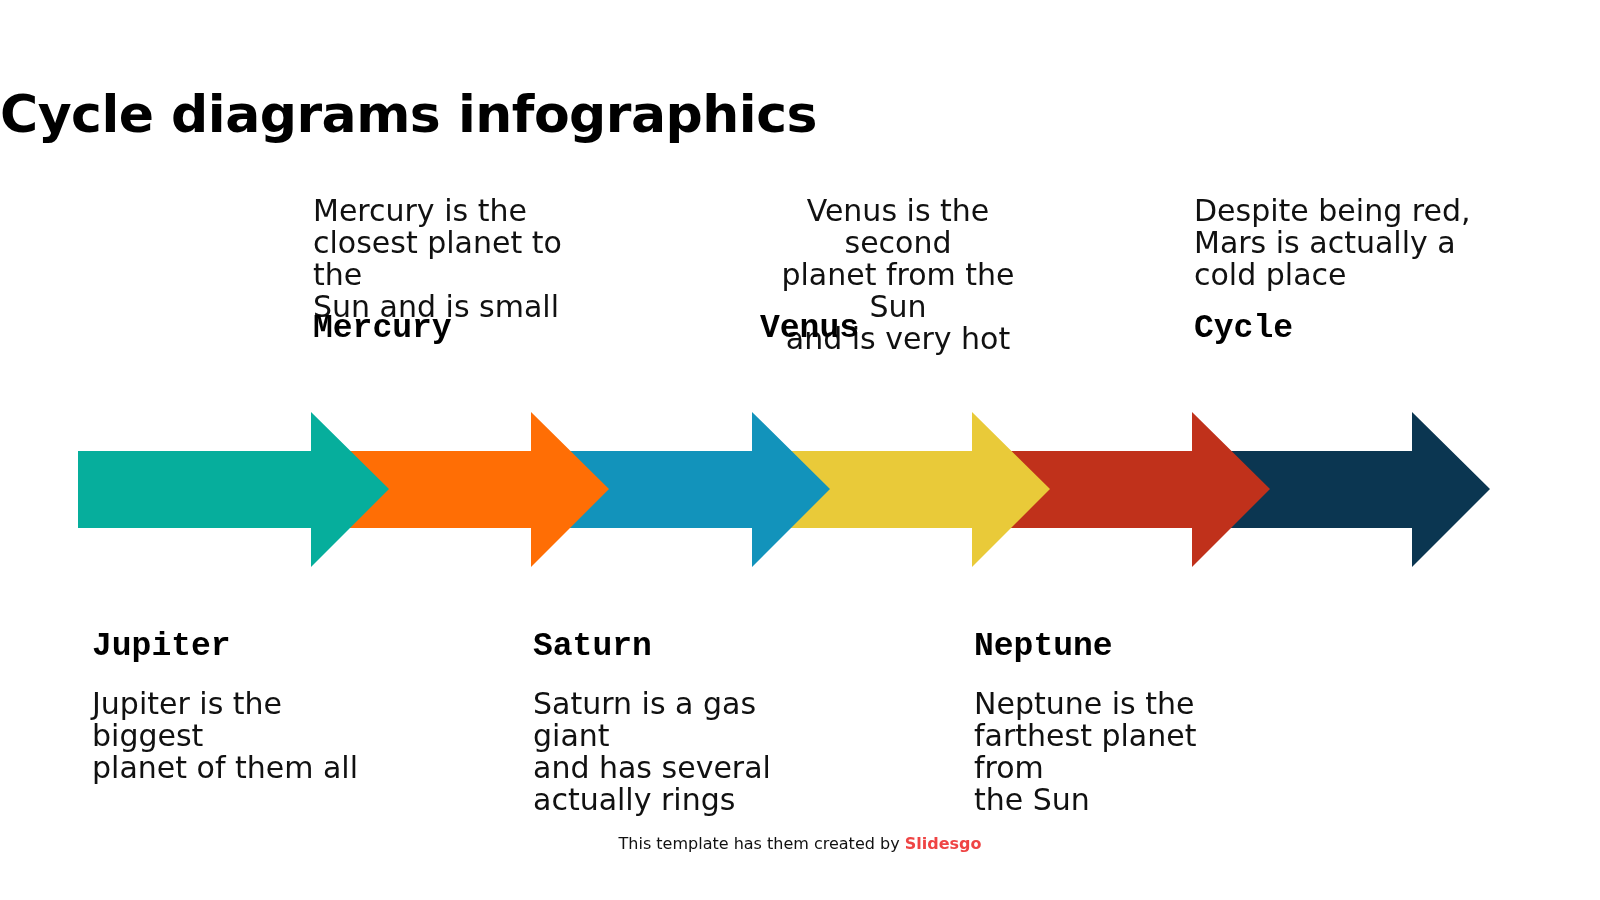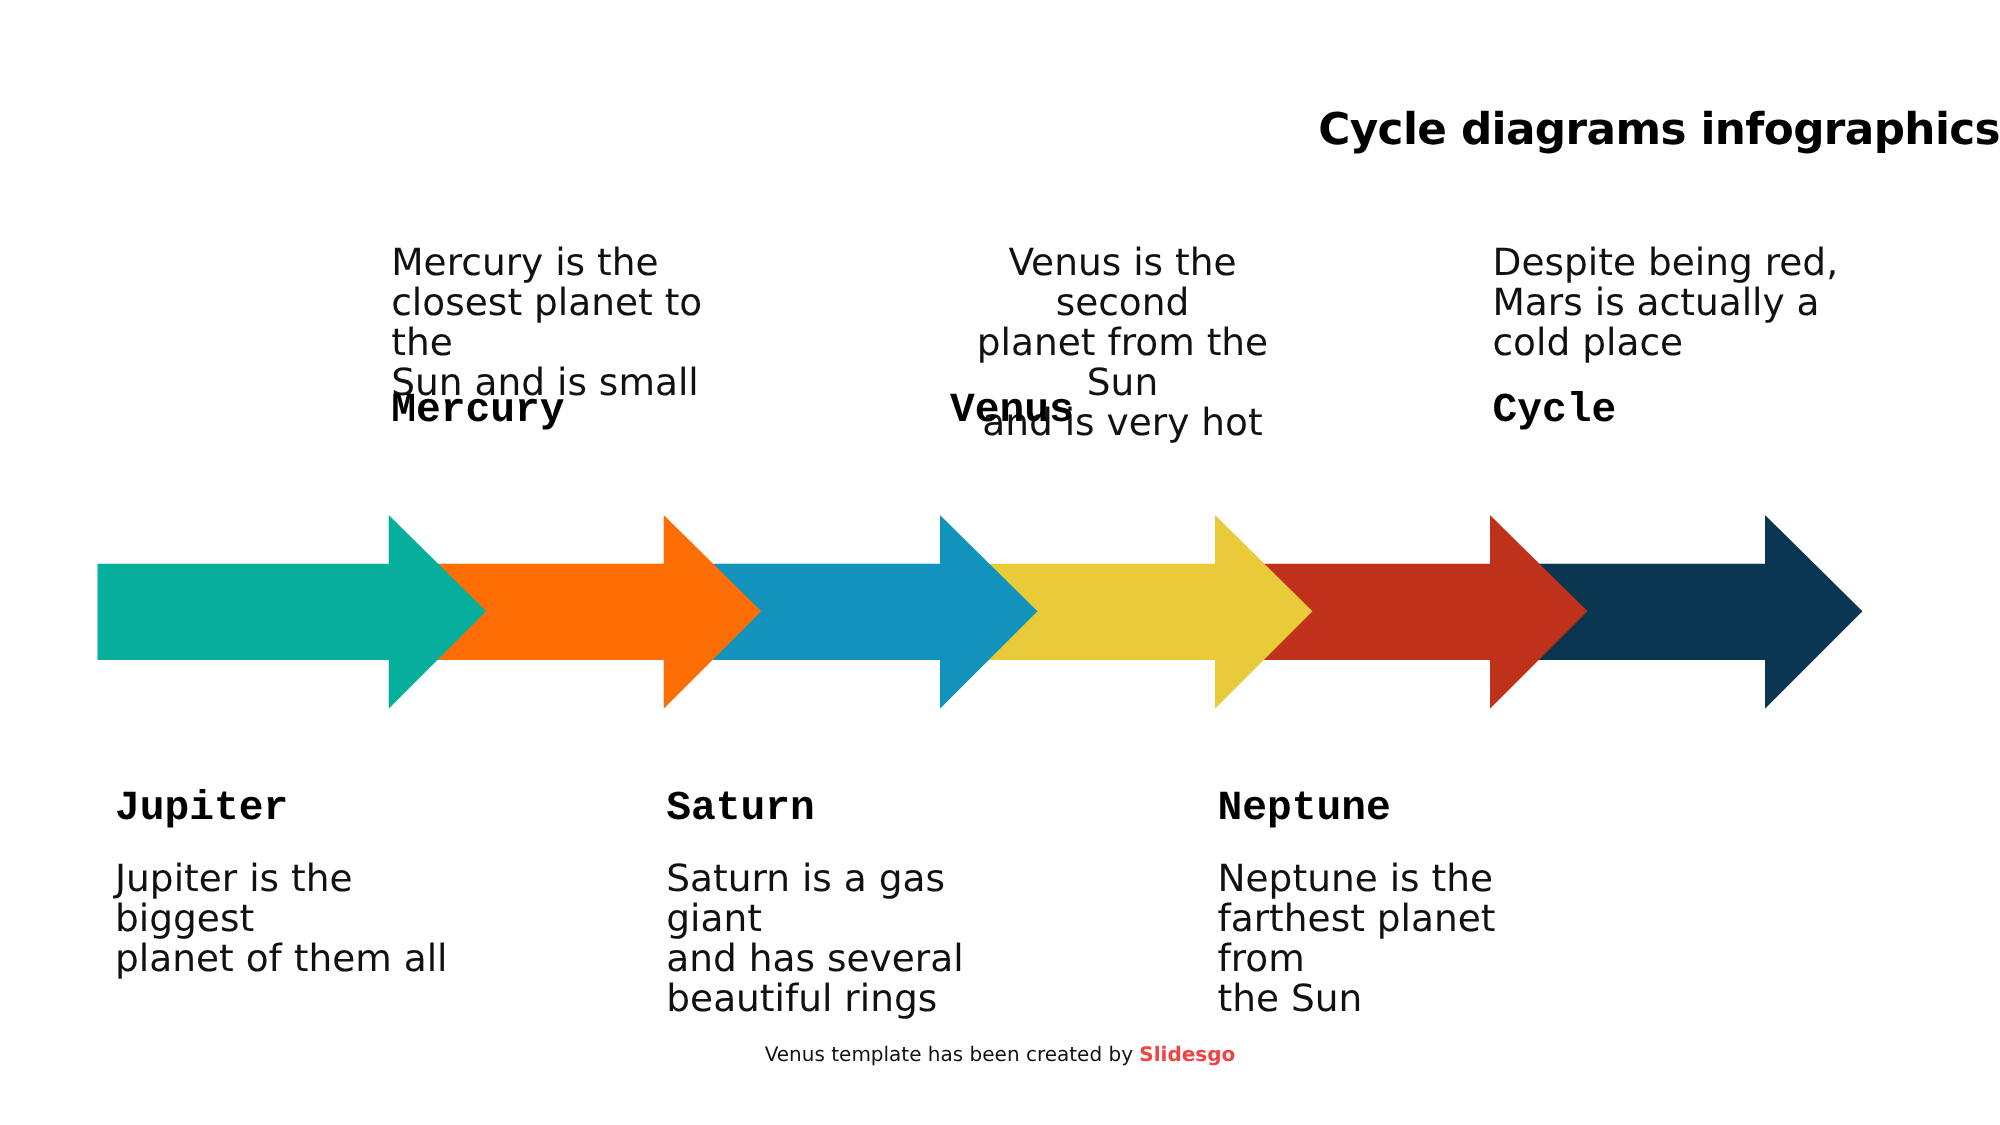--- a/index.html
+++ b/index.html
@@ -1,19 +1,19 @@
 <!DOCTYPE html>
 <html><head>
 <meta charset="utf-8">
 <style>
   html, body { margin:0; padding:0; }
   body { width:1600px; height:900px; background:#ffffff; position:relative; overflow:hidden;
          font-family:"DejaVu Sans", sans-serif; color:#111; }
-  .title { position:absolute; left:0; right:0; top:84px; text-align:right;
-           font-size:35px; font-weight:bold; letter-spacing:-0.5px; color:#000; margin:0; }
+  .title { position:absolute; left:0; right:0; top:84px; text-align:left;
+           font-size:52px; font-weight:bold; letter-spacing:-0.5px; color:#000; margin:0; }
   .desc { position:absolute; font-size:30px; line-height:32px; color:#111; white-space:pre-line; width:290px; }
   .name { position:absolute; font-size:33px; font-weight:bold; color:#000;font-family:Liberation Mono, monospace; }
   svg.arrows { position:absolute; left:0; top:0; }
   .footer { position:absolute; left:0; right:0; top:834px; text-align:center; font-size:16px; color:#111; }
   .footer b { font-weight:bold; color:#ef4444; }
 </style>
 </head>
 <body>
 
 <h1 class="title">Cycle diagrams infographics</h1>
@@ -42,22 +42,22 @@
 cold place</div>
 <div class="name" style="left:1194px; top:310px;">Cycle</div>
 
 <div class="name" style="left:92px; top:628px;text-align:center;">Jupiter</div>
 <div class="desc" style="left:92px; top:688px;">Jupiter is the biggest
 planet of them all</div>
 
 <div class="name" style="left:533px; top:628px;">Saturn</div>
 <div class="desc" style="left:533px; top:688px;">Saturn is a gas giant
 and has several
-beautiful rings</div>
+actually rings</div>
 
 <div class="name" style="left:974px; top:628px;">Neptune</div>
 <div class="desc" style="left:974px; top:688px;">Neptune is the
 farthest planet from
 the Sun</div>
 
 <div class="footer">
-  <span>Venus template has been created by </span><b>Slidesgo</b>
+  <span>This template has them created by </span><b>Slidesgo</b>
 </div>
 
 </body></html>

